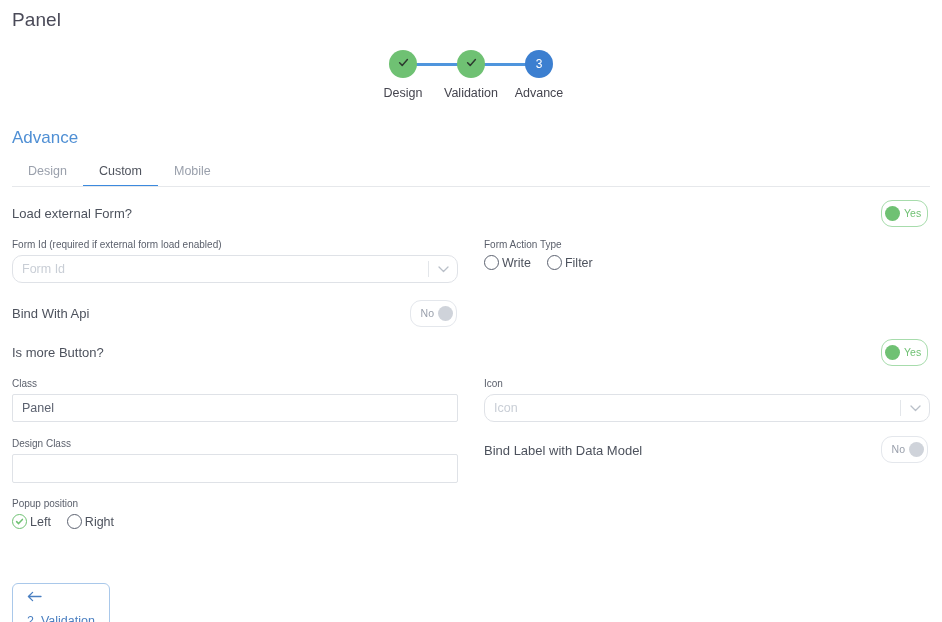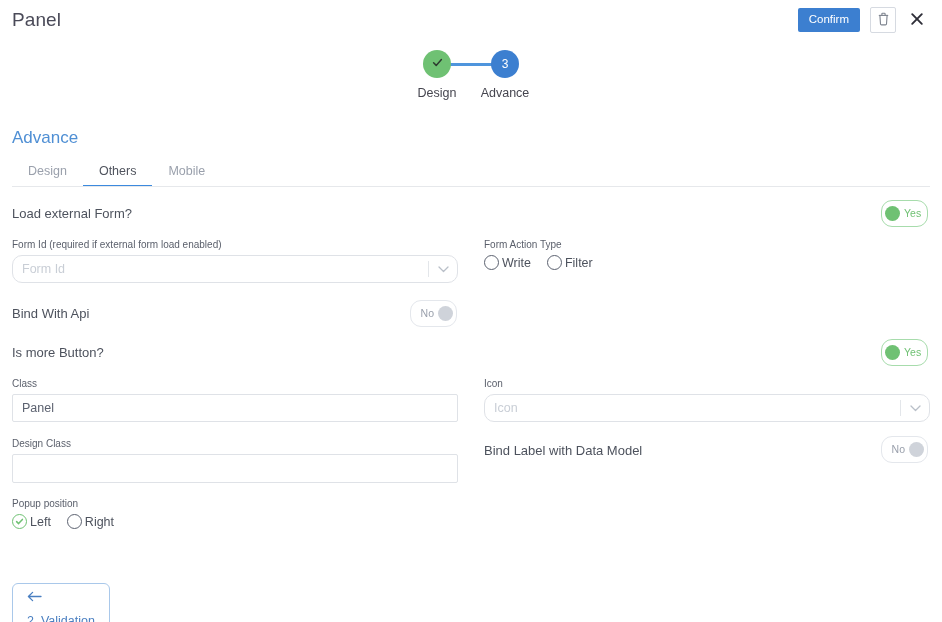--- a/index.html
+++ b/index.html
@@ -325,72 +325,62 @@
     font-family: "Liberation Sans", sans-serif;
     flex-direction: column;
   }
 </style>
 </head>
 <body>
 
 <div class="header">
   <div class="panel-title">Panel</div>
 
-  <div class="header-actions">
-    <button class="btn-confirm">Confirm</button>
-
-    <button class="btn-icon">
-      <span>
-        <svg width="13" height="14" viewBox="0 0 13 14" fill="none" stroke="#7d838e" stroke-width="1.1">
-          <path d="M1.8 3.4h9.4"></path>
-          <path d="M2.9 3.4l.6 8.6a1 1 0 001 .9h4a1 1 0 001-.9l.6-8.6"></path>
-          <path d="M4.9 3.4V1.9a.6.6 0 01.6-.6h2a.6.6 0 01.6.6v1.5"></path>
-        </svg>
-      </span>
-    </button>
-
-    <button class="btn-close">
-      <span>
-        <svg width="14" height="14" viewBox="0 0 14 14" stroke="#2e2e38" stroke-width="1.9" stroke-linecap="round">
-          <path d="M2.2 2.2l9.6 9.6M11.8 2.2l-9.6 9.6"></path>
-        </svg>
-      </span>
-    </button>
-  </div>
 </div>
 
 <div class="stepper">
   <div class="stepper-inner">
 
     <div class="step">
       <div class="step-connector"></div>
       <div class="step-circle done">
         <span>
           <svg width="13" height="13" viewBox="0 0 13 13" fill="none" stroke="#2d3b2f" stroke-width="1.5" stroke-linecap="round" stroke-linejoin="round">
             <path d="M2.6 6.8l2.6 2.6 5.2-5.8"></path>
           </svg>
         </span>
       </div>
       <div class="step-label">Design</div>
     </div>
 
+    <div class="step">
+      <div class="step-connector"></div>
+      <div class="step-circle done">
+        <span>
+          <svg width="13" height="13" viewBox="0 0 13 13" fill="none" stroke="#2d3b2f" stroke-width="1.5" stroke-linecap="round" stroke-linejoin="round">
+            <path d="M2.6 6.8l2.6 2.6 5.2-5.8"></path>
+          </svg>
+        </span>
+      </div>
+      <div class="step-label">Validation</div>
+    </div>
 
     <div class="step">
       <div class="step-circle active">3</div>
       <div class="step-label">Advance</div>
     </div>
 
   </div>
 </div>
 
 <div class="section-title">Advance</div>
 
 <div class="tabs">
   <button class="tab">Design</button>
-  <button class="tab active">Others</button>
+  <button class="tab active">Custom</button>
   <button class="tab">Mobile</button>
 </div>
 <div class="tabs-rule"></div>
 
 <div class="form">
 
   <div class="col-left" style="top:8px;">
     <span class="inline-label">Load external Form?</span>
   </div>
   <div style="position:absolute; left:881px; top:4px;">

